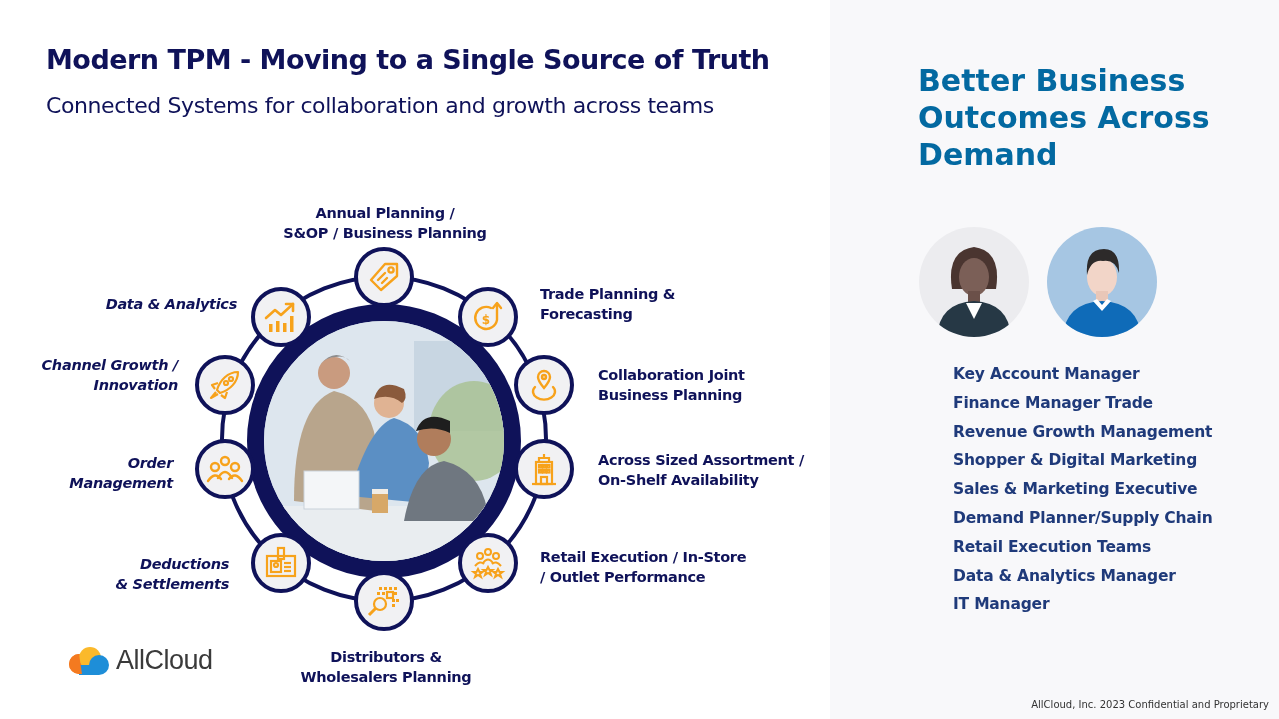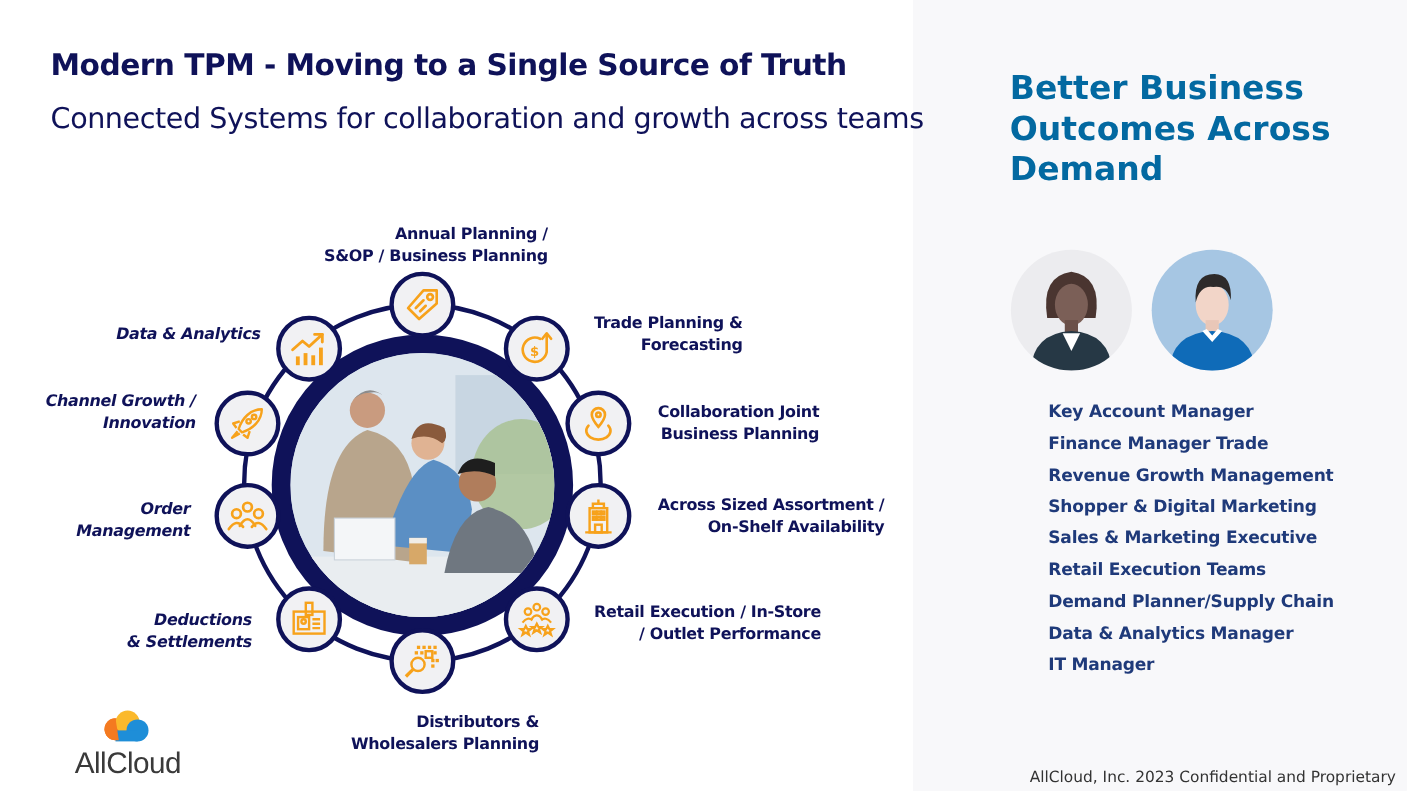--- a/index.html
+++ b/index.html
@@ -6,21 +6,21 @@
     html, body { width: 1279px; height: 719px; overflow: hidden; background: #ffffff; }
     body { font-family: "Liberation Sans", "DejaVu Sans", sans-serif; position: relative; }
     .title {
       position: absolute; left: 46px; top: 44px;
       font-family: "DejaVu Sans", sans-serif; font-weight: bold;
       font-size: 27px; color: #0f1259; letter-spacing: -0.5px; white-space: nowrap;
     }
     .subtitle {
       position: absolute; left: 46px; top: 93px;
       font-family: "DejaVu Sans", sans-serif;
-      font-size: 26px; color: #0f1259; letter-spacing: -0.4px; white-space: nowrap;
+      font-size: 22px; color: #0f1259; letter-spacing: -0.4px; white-space: nowrap;
     }
     .right-panel {
       position: absolute; left: 830px; top: 0; width: 449px; height: 719px;
       background: #f8f8fa;
     }
     .rp-heading {
       position: absolute; left: 918px; top: 62px;
       font-family: "DejaVu Sans", sans-serif; font-weight: bold;
       font-size: 30px; line-height: 37px; color: #0369a1; width: 320px;
     }
@@ -30,42 +30,42 @@
     .roles {
       position: absolute; left: 918px; top: 363px; list-style: none; margin-left: 35px;
     }
     .roles li {
       font-family: "DejaVu Sans", sans-serif; font-weight: bold;
       font-size: 15.5px; color: #1f3a7a; height: 28.8px; line-height: 22px;
       letter-spacing: -0.2px; white-space: nowrap;
     }
     .footer {
       position: absolute; right: 10px; top: 699px;
-      font-family: "DejaVu Sans", sans-serif; font-size: 14px; color: #333;
+      font-family: "DejaVu Sans", sans-serif; font-size: 10px; color: #333;
     }
     .diagram { position: absolute; left: 0; top: 0; width: 830px; height: 719px; }
     .node-label {
       position: absolute; font-family: "DejaVu Sans", sans-serif; font-weight: bold;
       font-size: 14.5px; line-height: 19.5px; color: #0f1259; letter-spacing: -0.3px; white-space: nowrap;
     }
-    .node-label span { display: block; text-align: right; }
+    .node-label span { display: block; }
     .right-align { text-align: right; font-style: italic; }
     .center-align { text-align: center; }
     .node {
       position: absolute; width: 60px; height: 60px; border-radius: 50%;
       background: #f1f1f3; border: 4px solid #0f1259;
       display: flex; align-items: center; justify-content: center;
     }
     .photo {
       position: absolute; left: 247px; top: 304px; width: 274px; height: 274px;
       border-radius: 50%; border: 17px solid #0f1259; overflow: hidden;
       background: linear-gradient(135deg, #dfe8ef 0%, #c9d7e2 40%, #b7c9a6 75%, #e8ecef 100%);
     }
     .logo {
-      position: absolute; left: 68px; top: 645px; display: flex; align-items: center; gap: 4px; flex-direction: column;
+      position: absolute; left: 68px; top: 645px; display: flex; align-items: center; gap: 4px;
     }
     .logo-text {
       font-family: "Liberation Sans", sans-serif; font-size: 27px; color: #3a3a3a; letter-spacing: -0.5px;
     }
   </style>
 </head>
 <body>
 
 <div class="right-panel"></div>
 
@@ -312,19 +312,19 @@
     <path d="M46 74 L55 84 L64 74 L60 72 L55 78 L50 72z" fill="#ffffff"></path>
   </svg>
 </div>
 
 <ul class="roles">
   <li>Key Account Manager</li>
   <li>Finance Manager Trade</li>
   <li>Revenue Growth Management</li>
   <li>Shopper &amp; Digital Marketing</li>
   <li>Sales &amp; Marketing Executive</li>
+  <li>Demand Planner/Supply Chain</li>
   <li>Retail Execution Teams</li>
-  <li>Demand Planner/Supply Chain</li>
   <li>Data &amp; Analytics Manager</li>
   <li>IT Manager</li>
 </ul>
 
 <div class="footer">AllCloud, Inc. 2023 Confidential and Proprietary</div>
 
 </body></html>

